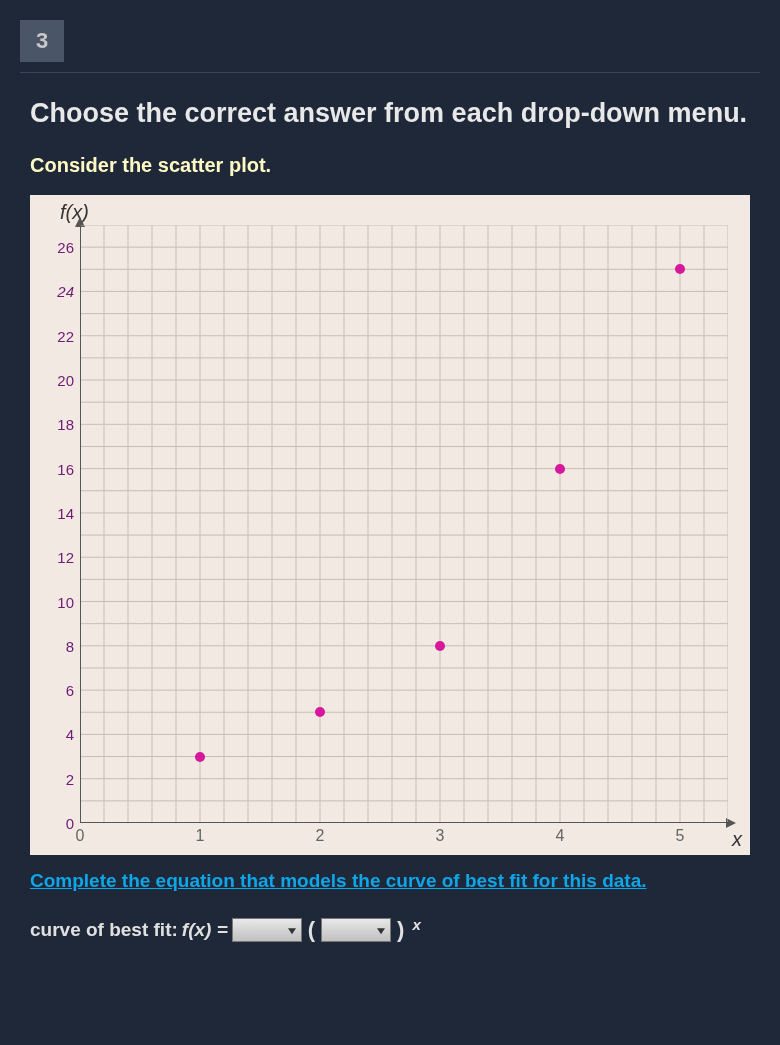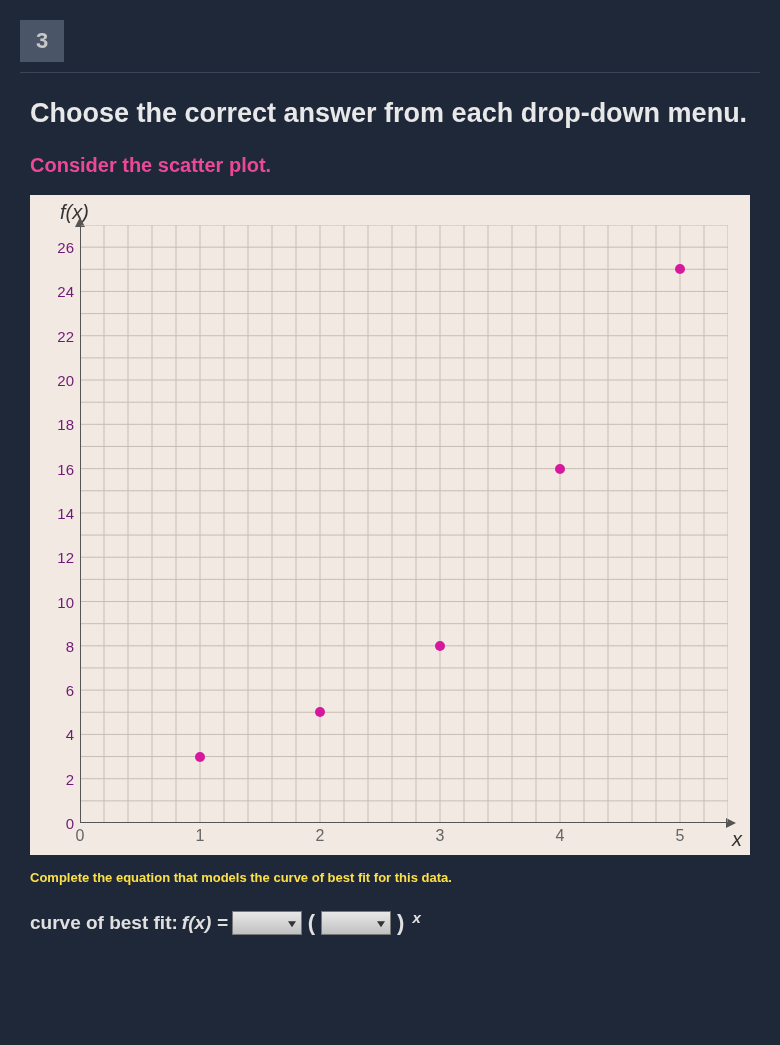--- a/index.html
+++ b/index.html
@@ -26,21 +26,21 @@
   }
   .instruction {
     font-size: 27px;
     font-weight: bold;
     color: #e8e8e8;
     margin: 0 30px 25px 30px;
   }
   .subtitle {
     font-size: 20px;
     font-weight: bold;
-    color: #ec4899;
+    color: #fef9c3;
     margin: 0 30px 18px 30px;
   }
   .chart-container {
     margin: 0 30px 15px 30px;
     background: #f2e9e2;
     padding: 12px 28px 5px 12px;
     position: relative;
     width: 720px;
     height: 660px;
   }
@@ -116,24 +116,25 @@
   .arrow-x {
     position: absolute;
     right: -8px;
     bottom: -5px;
     width: 0; height: 0;
     border-top: 5px solid transparent;
     border-bottom: 5px solid transparent;
     border-left: 10px solid #555;
   }
   .complete-text {
-    font-size: 13px;
-    font-weight: bold;
-    color: #fde047;
+    font-size: 19px;
+    font-weight: bold;
+    color: #0ea5e9;
     margin: 15px 30px 25px 30px;
+    text-decoration: underline;
   }
   .equation-line {
     margin: 0 30px;
     font-size: 19px;
     font-weight: bold;
     color: #e0e0e0;
     display: flex;
     align-items: center;
     gap: 4px;
   }
@@ -262,21 +263,21 @@
       <div class="y-tick" style="top: 509.407px;">4</div>
       <div class="y-tick" style="top: 465.111px;">6</div>
       <div class="y-tick" style="top: 420.815px;">8</div>
       <div class="y-tick" style="top: 376.519px; margin-left: 32px;">10</div>
       <div class="y-tick" style="top: 332.222px;">12</div>
       <div class="y-tick" style="top: 287.926px;">14</div>
       <div class="y-tick" style="top: 243.63px; margin-left: 36px;">16</div>
       <div class="y-tick" style="top: 199.333px;">18</div>
       <div class="y-tick" style="top: 155.037px;">20</div>
       <div class="y-tick" style="top: 110.741px;">22</div>
-      <div class="y-tick" style="top: 66.4444px;">24</div>
+      <div class="y-tick" style="top: 66.4444px; font-style: italic;">24</div>
       <div class="y-tick" style="top: 22.1481px;">26</div>
       <div class="x-tick" style="left: 0px;">0</div>
       <div class="x-tick" style="left: 120px;">1</div>
       <div class="x-tick" style="left: 240px;">2</div>
       <div class="x-tick" style="left: 360px;">3</div>
       <div class="x-tick" style="left: 480px;">4</div>
       <div class="x-tick" style="left: 600px;">5</div>
       <div class="data-point" style="left: 120px; top: 531.556px;"></div>
       <div class="data-point" style="left: 240px; top: 487.259px;"></div>
       <div class="data-point" style="left: 360px; top: 420.815px;"></div>

